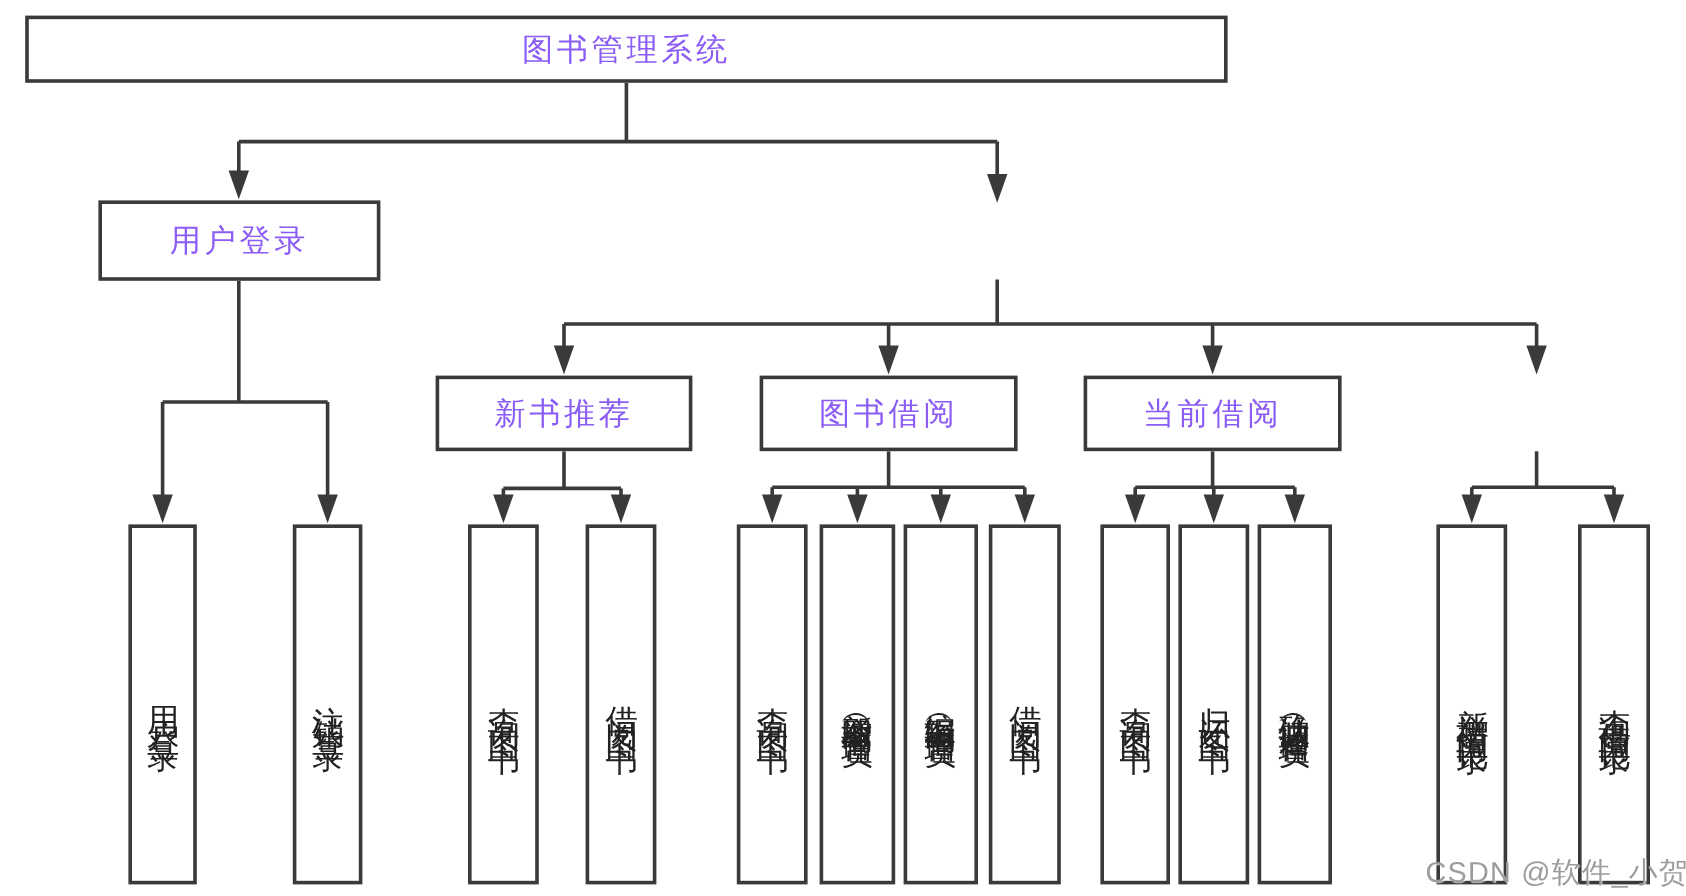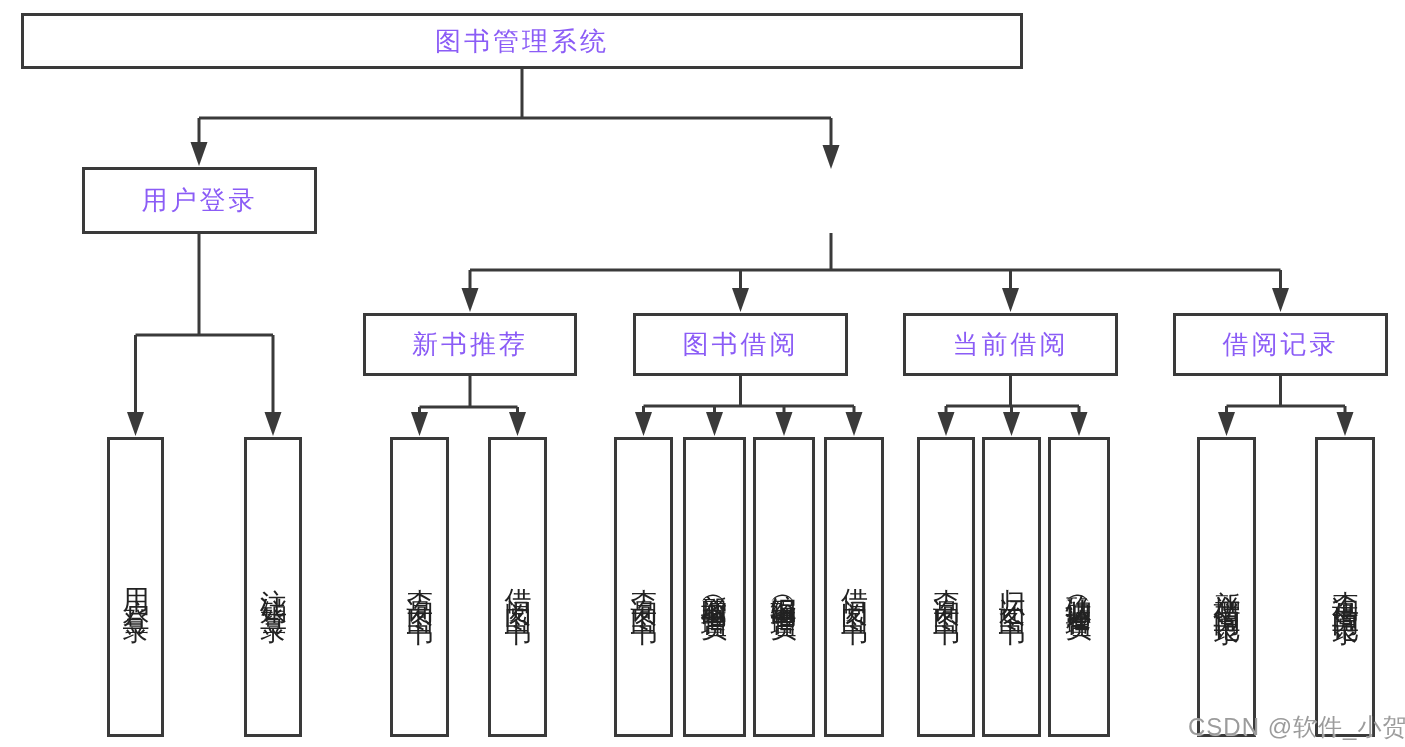--- a/index.html
+++ b/index.html
@@ -120,23 +120,20 @@
 
   <div class="hbox" style="left:363px; top:313px; width:214px; height:63px;">
     <span>新书推荐</span>
   </div>
   <div class="hbox" style="left:633px; top:313px; width:215px; height:63px;">
     <span>图书借阅</span>
   </div>
   <div class="hbox" style="left:903px; top:313px; width:215px; height:63px;">
     <span>当前借阅</span>
   </div>
-  <div class="hbox" style="left:1173px; top:313px; width:215px; height:63px;">
-    <span>借阅记录</span>
-  </div>
 
   <div class="vbox" style="left:107px; width:57px;">
     <span class="vtext">用户登录</span>
   </div>
   <div class="vbox" style="left:244px; width:58px;">
     <span class="vtext">注销登录</span>
   </div>
 
   <div class="vbox" style="left:390px; width:59px;">
     <span class="vtext">查询图书</span>

